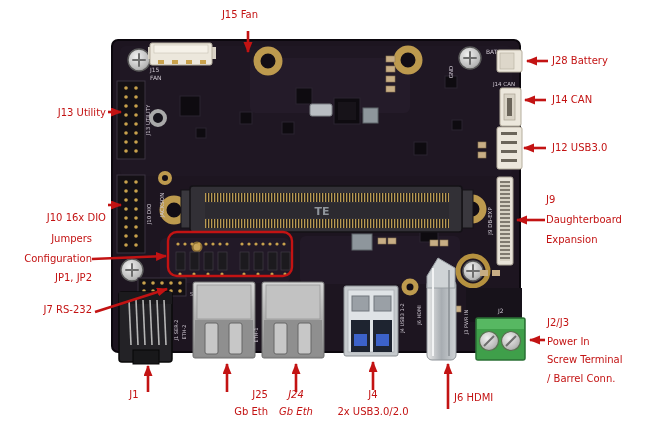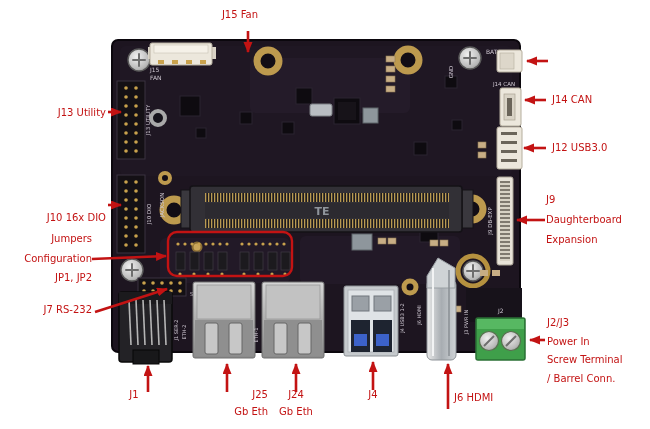--- a/index.html
+++ b/index.html
@@ -352,20 +352,23 @@
     <line x1="108" y1="205" x2="121" y2="205" marker-end="url(#arrR)"></line>
     <line x1="92" y1="259" x2="166" y2="256" marker-end="url(#arrR)"></line>
     <line x1="95" y1="312" x2="167" y2="289" marker-end="url(#arrR)"></line>
     <rect x="168" y="232" width="124" height="44" rx="9" stroke-width="2.4"></rect>
   </g>
 </svg>
 
   <div class="lbl center" style="left:190px; top:6px; width:100px;">
     <span>J15 Fan</span>
   </div>
+  <div class="lbl" style="left:552px; top:52px;">
+    <span>J28 Battery</span>
+  </div>
   <div class="lbl" style="left:552px; top:91px;">
     <span>J14 CAN</span>
   </div>
   <div class="lbl" style="left:552px; top:139px;">
     <span>J12 USB3.0</span>
   </div>
   <div class="lbl" style="left:546px; top:190px; line-height:20px;">
     <span>J9</span>
     <span>Daughterboard</span>
     <span>Expansion</span>
@@ -374,22 +377,23 @@
     <span>J2/J3</span>
     <span>Power In</span>
     <span>Screw Terminal</span>
     <span>/ Barrel Conn.</span>
   </div>
   <div class="lbl" style="left:454px; top:389px;">
     <span>J6 HDMI</span>
   </div>
   <div class="lbl center" style="left:313px; top:386px; width:120px;">
     <span>J4</span>
-  </div>
-  <div class="lbl center" style="left:256px; top:386px; width:80px;">
+    <span>2x USB3.0/2.0</span>
+  </div>
+  <div class="lbl center" style="left:256px; top:386px; width:80px;font-style:italic;">
     <span>J24</span>
     <span>Gb Eth</span>
   </div>
   <div class="lbl center" style="left:188px; top:386px; width:80px;text-align:right;">
     <span>J25</span>
     <span>Gb Eth</span>
   </div>
   <div class="lbl center" style="left:74px; top:386px; width:120px;">
     <span>J1</span>
   </div>

